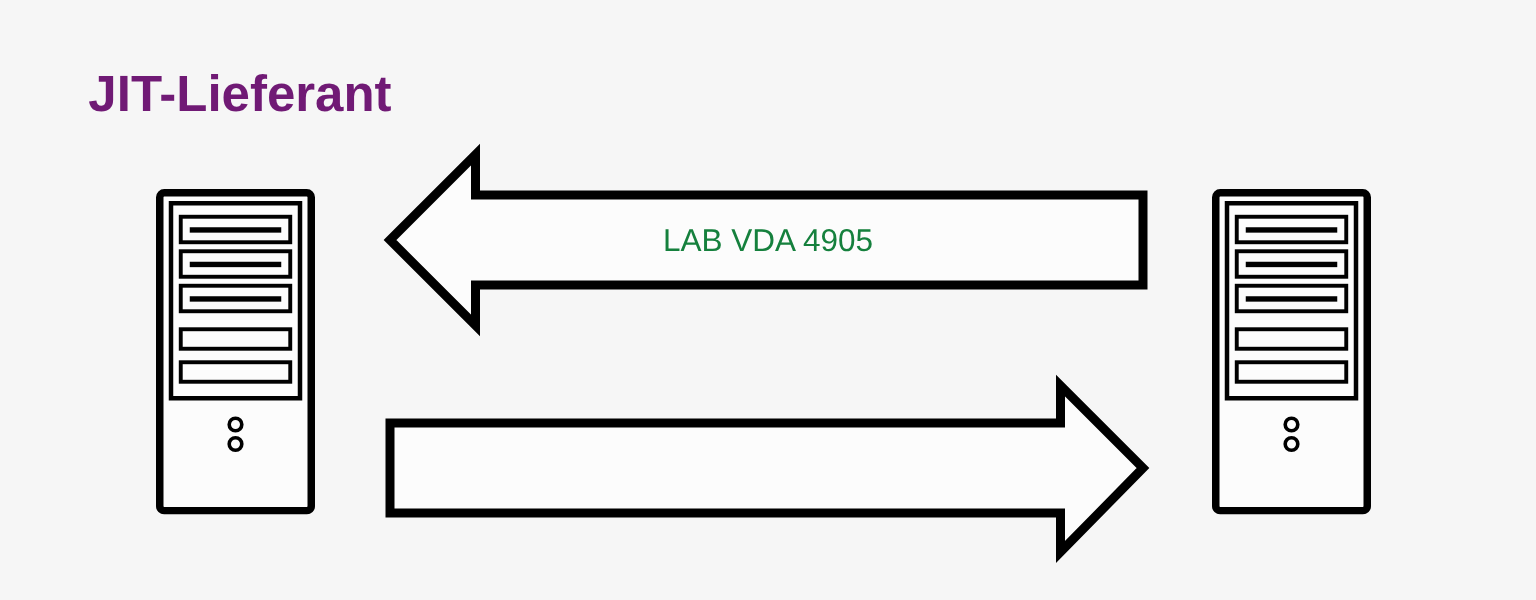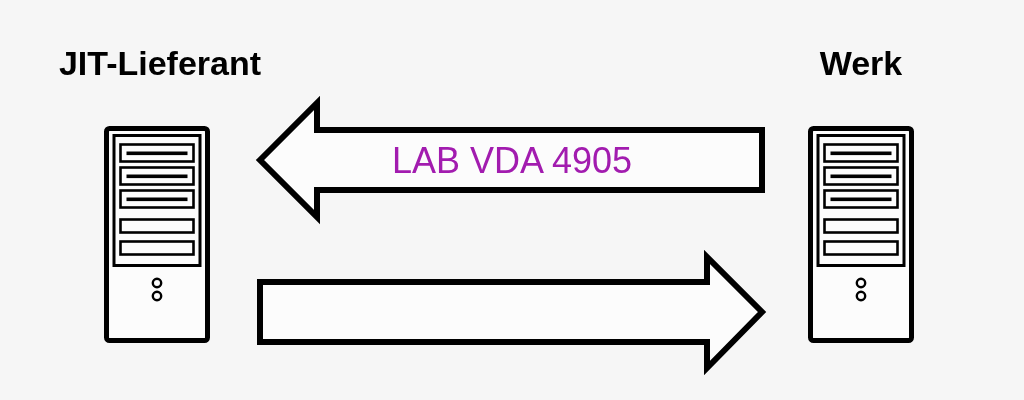--- a/index.html
+++ b/index.html
@@ -9,40 +9,40 @@
     height: 400px;
     background: #f6f6f6;
     font-family: "Liberation Sans", sans-serif;
     overflow: hidden;
   }
   .node-title {
     position: absolute;
     transform: translateX(-50%);
     font-size: 34px;
     font-weight: bold;
-    color: #000000;
+    color: #701a75;
     white-space: nowrap;
     line-height: 1;
   }
   .title-left  { left: 160px; top: 46px; }
   .title-right { left: 861px; top: 46px; }
 
   .arrows-svg { position: absolute; left: 0; top: 0; }
   .arrow-shape {
     fill: #fcfcfc;
     stroke: #000;
     stroke-width: 6;
     stroke-linejoin: miter;
   }
 
   .arrow-label {
     position: absolute;
     transform: translate(-50%, -50%);
-    font-size: 36px;
-    color: #a21caf;
+    font-size: 21px;
+    color: #15803d;
     white-space: nowrap;
     line-height: 1;
   }
   .label-top    { left: 512px; top: 161px; }
   .label-bottom { left: 512px; top: 313px; }
 
   .tower { position: absolute; width: 106px; height: 217px; }
   .tower-left  { left: 104px; top: 126px; }
   .tower-right { left: 808px; top: 126px; }
 
@@ -52,21 +52,20 @@
   .t-bar   { fill: #000;    stroke: none; }
   .t-btn   { fill: none;    stroke: #000; stroke-width: 2.4; }
 </style>
 </head>
 <body>
 
 <div class="canvas">
 
   <div class="node-title title-left">JIT-Lieferant</div>
 
-  <div class="node-title title-right">Werk</div>
 
   <svg class="arrows-svg" width="1024" height="400" viewBox="0 0 1024 400">
     <polygon class="arrow-shape" points="260,160 317,103 317,130 762,130 762,190 317,190 317,217"></polygon>
     <polygon class="arrow-shape" points="260,282 707,282 707,257 762,312 707,368 707,342 260,342"></polygon>
   </svg>
 
   <div class="arrow-label label-top">LAB VDA 4905</div>
 
 
   <svg class="tower tower-left" viewBox="0 0 106 217">

